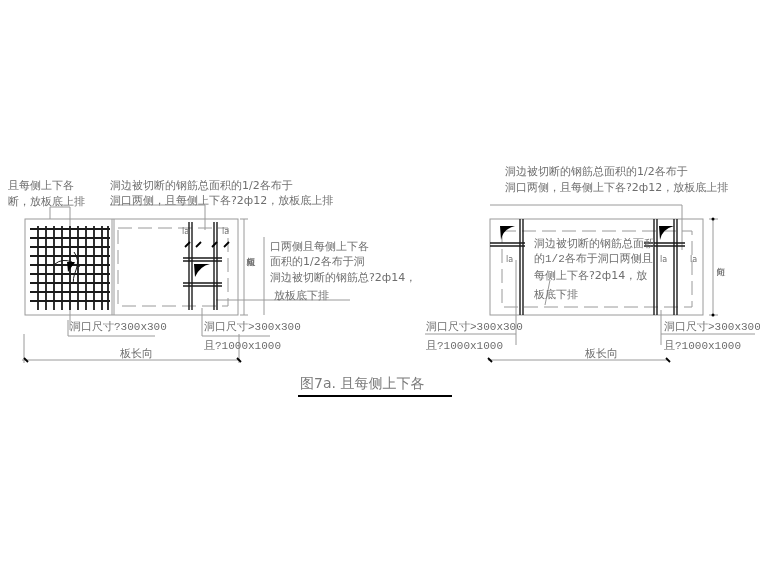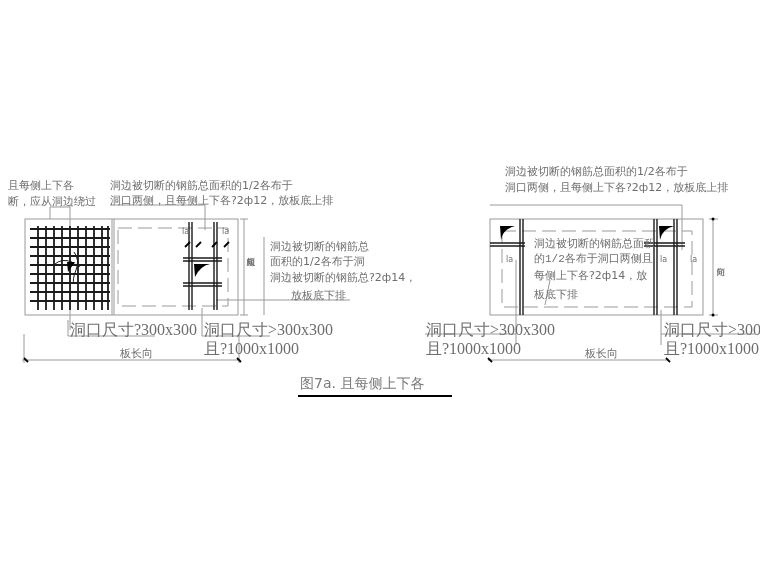--- a/index.html
+++ b/index.html
@@ -1,21 +1,21 @@
 <!DOCTYPE html>
 <html><head>
 <meta charset="utf-8">
 <style>
   html, body { margin:0; padding:0; background:#ffffff; }
   #canvas { position:relative; width:760px; height:570px; background:#ffffff; overflow:hidden;
     font-family:"DejaVu Sans", sans-serif; color:#777; }
   svg { position:absolute; left:0; top:0; }
   .t { position:absolute; white-space:nowrap; color:#6e6e6e; line-height:1; }
   .s9 { font-size:11px; }
-  .s11 { font-size:16px; font-family:Liberation Serif, serif; }
+  .s11 { font-size:11px; font-family:Liberation Mono, monospace; }
   .vert { writing-mode: vertical-rl; font-size:9px; }
   .title { font-size:14px; color:#7a7a7a; }
 </style>
 </head>
 <body>
 
 <div id="canvas">
 <svg width="760" height="570" viewBox="0 0 760 570">
   <g stroke="#9a9a9a" stroke-width="1" fill="none">
 
@@ -122,27 +122,27 @@
     <line x1="212" y1="247" x2="217" y2="242"></line>
         <line x1="224" y1="247" x2="229" y2="242"></line>
   </g>
   <circle cx="713" cy="219" r="1.5" fill="#000"></circle>
       <circle cx="713" cy="315" r="1.5" fill="#000"></circle>
 
   <line x1="298" y1="396" x2="452" y2="396" stroke="#000" stroke-width="2"></line>
 </svg>
 
 <div class="t s9" style="left:8px;top:180px;">且每侧上下各</div>
-<div class="t s9" style="left:8px;top:196px;">断，应从洞边绕过</div>
+<div class="t s9" style="left:8px;top:196px;">断，放板底上排</div>
 <div class="t s9" style="left:110px;top:180px;">洞边被切断的钢筋总面积的1/2各布于</div>
 <div class="t s9" style="left:110px;top:195px;">洞口两侧，且每侧上下各?2ф12，放板底上排</div>
-<div class="t s9" style="left:270px;top:241px;">洞边被切断的钢筋总</div>
+<div class="t s9" style="left:270px;top:241px;">口两侧且每侧上下各</div>
 <div class="t s9" style="left:270px;top:256px;">面积的1/2各布于洞</div>
 <div class="t s9" style="left:270px;top:272px;">洞边被切断的钢筋总?2ф14，</div>
-<div class="t s9" style="left:274px;top:290px;margin-left:17px;">放板底下排</div>
+<div class="t s9" style="left:274px;top:290px;">放板底下排</div>
 <div class="t vert" style="left:246px;top:250px;">板短向</div>
 <div class="t" style="left:182px;top:228px;font-size:8px;">la</div>
 <div class="t" style="left:222px;top:228px;font-size:8px;">la</div>
 <div class="t s11" style="left:70px;top:322px;">洞口尺寸?300x300</div>
 <div class="t s11" style="left:204px;top:322px;">洞口尺寸&gt;300x300</div>
 <div class="t s11" style="left:204px;top:341px;">且?1000x1000</div>
 <div class="t s9" style="left:120px;top:348px;">板长向</div>
 
 <div class="t s9" style="left:505px;top:166px;">洞边被切断的钢筋总面积的1/2各布于</div>
 <div class="t s9" style="left:505px;top:182px;">洞口两侧，且每侧上下各?2ф12，放板底上排</div>

